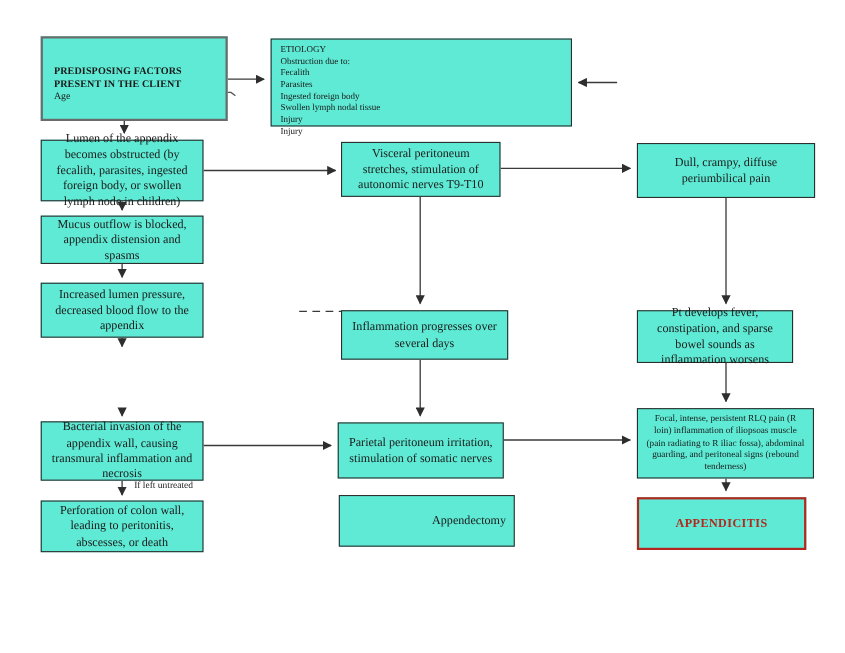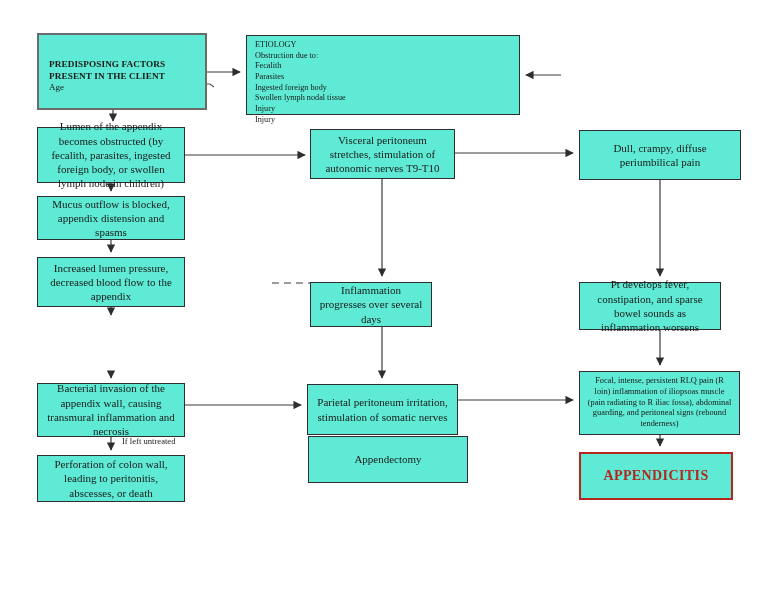--- a/index.html
+++ b/index.html
@@ -9,21 +9,21 @@
   }
   svg.wires{position:absolute;left:0;top:0;width:768px;height:594px;pointer-events:none;}
   .box{position:absolute;background:#5eead4;border:1.5px solid #2e2e2e;box-sizing:border-box;}
   .center{display:flex;align-items:center;justify-content:center;text-align:center;
           font-size:11px;line-height:1.3;padding:2px 7px;}
   .factor{border:2px solid #6b6b6b;font-size:9px;line-height:1.25;}
   .factor .title{font-weight:bold;font-size:9.2px;letter-spacing:.1px;}
   .etio{border:1.5px solid #2e2e2e;font-size:8.2px;line-height:1.3;padding:4px 8px;box-sizing:border-box;}
   .etio div{display:block;}
   .untreated{position:absolute;font-size:8.6px;line-height:1;white-space:nowrap;}
-  .red-box{border:2px solid #a16207;color:#b3271f;font-weight:bold;font-size:14px;letter-spacing:.4px;}
+  .red-box{border:2px solid #a16207;color:#b3271f;font-weight:bold;font-size:11px;letter-spacing:.4px;}
 </style>
 </head>
 <body>
 
 <div class="canvas">
 
   <svg class="wires" viewBox="0 0 768 594">
     <defs>
       <marker id="arrow" viewBox="0 0 10 10" refX="9" refY="5" markerWidth="7" markerHeight="7" orient="auto-start-reverse">
         <path d="M0,0 L10,5 L0,10 z" fill="#2e2e2e"></path>
@@ -88,27 +88,27 @@
     <span>Bacterial invasion of the appendix wall, causing transmural inflammation and necrosis</span>
   </div>
   <div class="untreated" style="left:122px;top:437px;">If left untreated</div>
   <div class="box center" style="left:37px;top:455px;width:148px;height:47px;align-items:center;">
     <span>Perforation of colon wall, leading to peritonitis, abscesses, or death</span>
   </div>
 
   <div class="box center" style="left:310px;top:129px;width:145px;height:50px;">
     <span>Visceral peritoneum stretches, stimulation of autonomic nerves T9-T10</span>
   </div>
-  <div class="box center" style="left:310px;top:282px;width:122px;height:45px;">
+  <div class="box center" style="left:310px;top:282px;width:152px;height:45px;">
     <span>Inflammation progresses over several days</span>
   </div>
   <div class="box center" style="left:307px;top:384px;width:151px;height:51px;">
     <span>Parietal peritoneum irritation, stimulation of somatic nerves</span>
   </div>
-  <div class="box center" style="left:308px;top:436px;width:160px;height:47px;">
+  <div class="box center" style="left:308px;top:450px;width:160px;height:47px;justify-content:flex-end;">
     <span>Appendectomy</span>
   </div>
 
   <div class="box center" style="left:579px;top:130px;width:162px;height:50px;">
     <span>Dull, crampy, diffuse periumbilical pain</span>
   </div>
   <div class="box center" style="left:579px;top:282px;width:142px;height:48px;">
     <span>Pt develops fever, constipation, and sparse bowel sounds as inflammation worsens</span>
   </div>
   <div class="box center" style="left:579px;top:371px;width:161px;height:64px;font-size:8.4px;justify-content:flex-end;">

